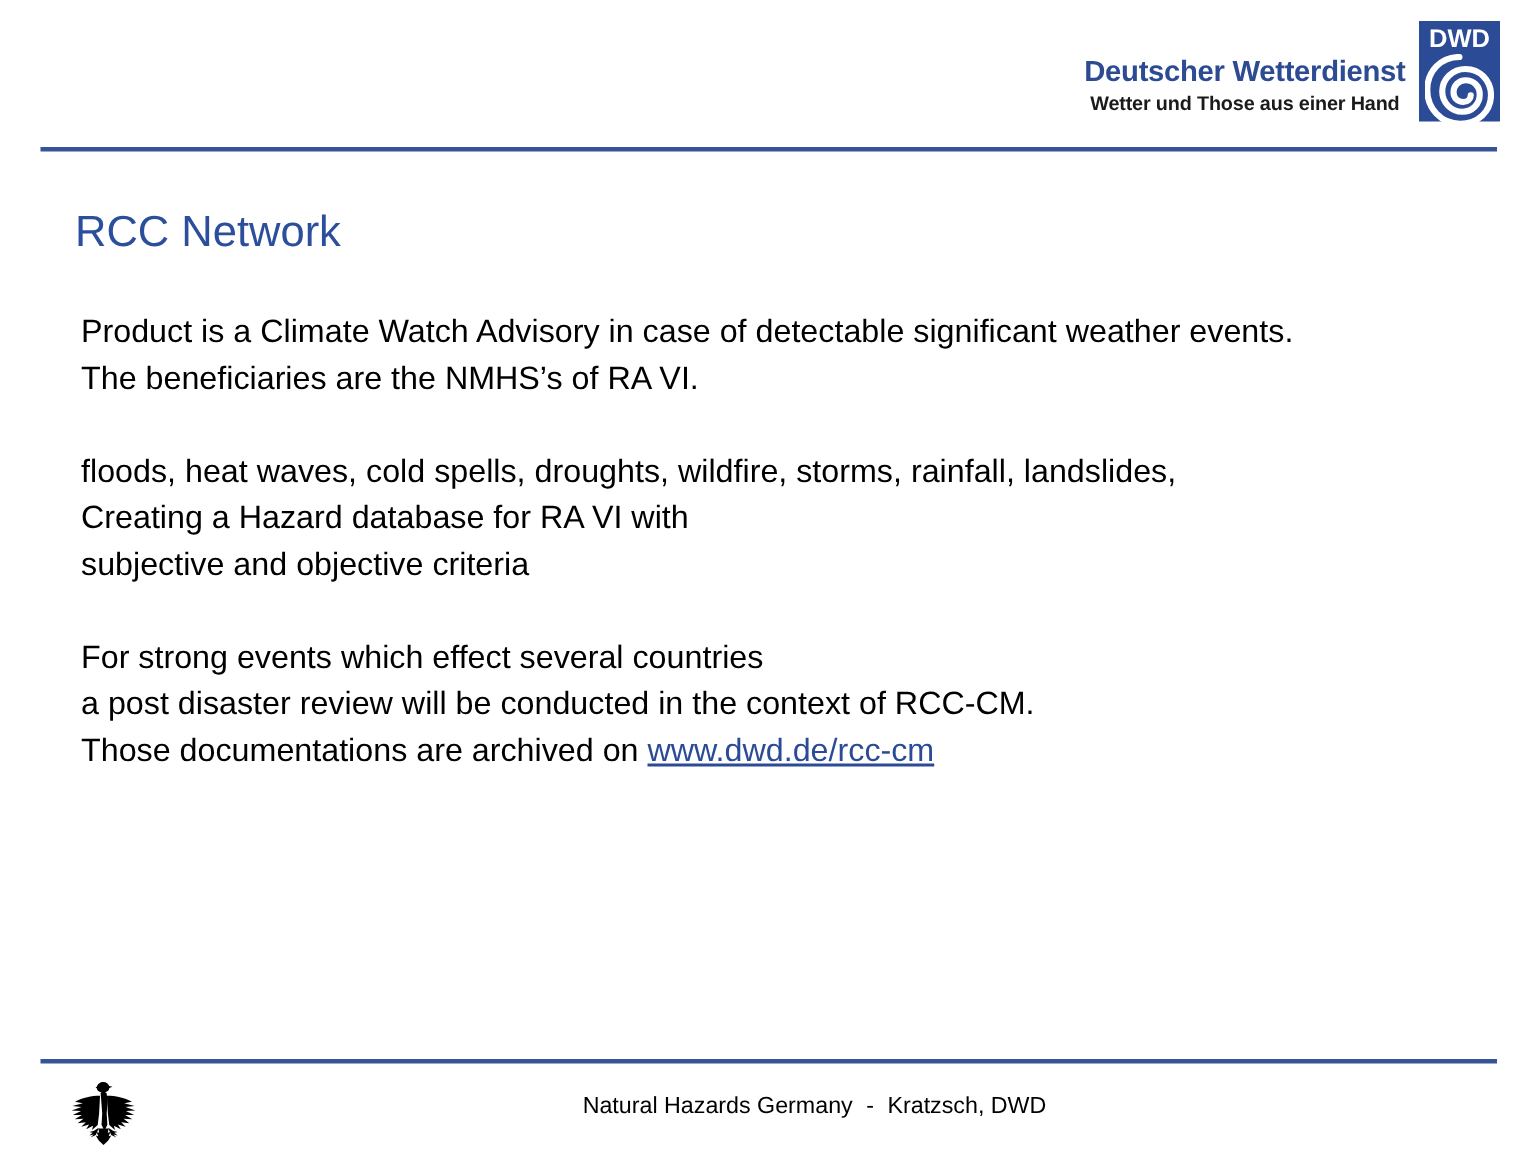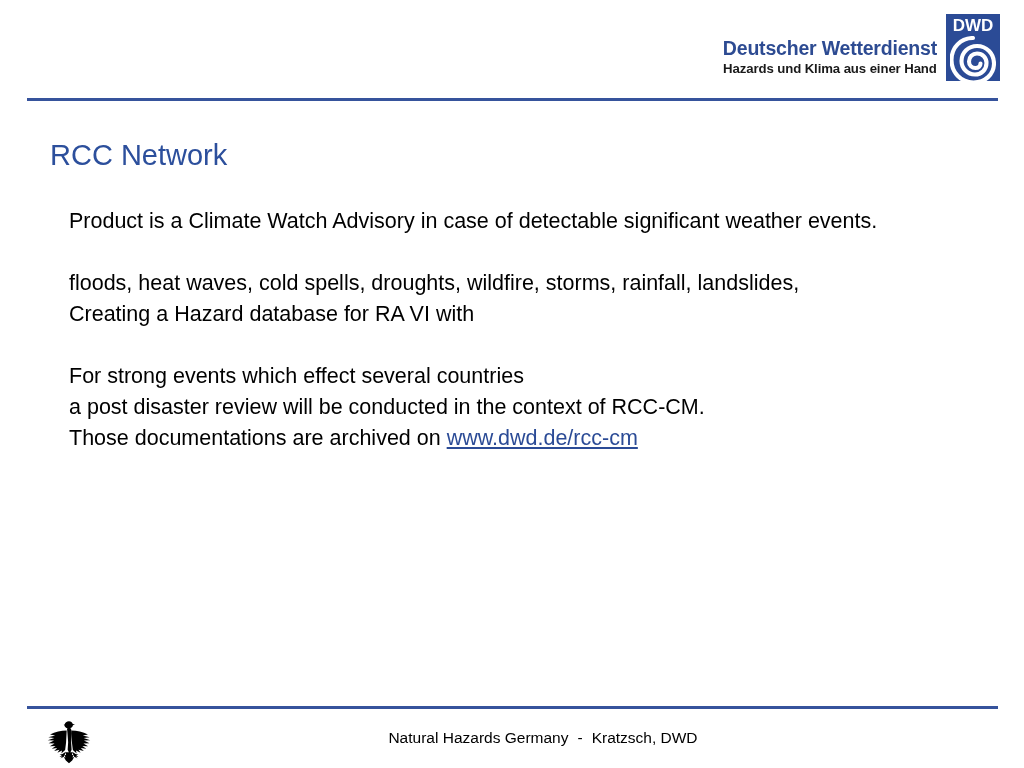--- a/index.html
+++ b/index.html
@@ -101,21 +101,21 @@
   
   .body-area {
     position: absolute;
     left: 53px;
     top: 206px;
     width: 960px;
     font-size: 21.5px;
     color: #000000;
     line-height: 31px;
   }
-  .para { margin: 0 0 31px 16px; }
+  .para { margin: 0 0 31px 1px; }
   .para:last-child { margin-bottom: 0; }
   .line { white-space: nowrap; }
   .weblink {
     color: #2b4b96;
     text-decoration: underline;
     text-align: center;
   }
 
   
   .footer-eagle {
@@ -139,21 +139,21 @@
   .footer-sep { padding: 0 9px; }
 </style>
 </head>
 <body>
 
 <div class="slide">
 
   <div class="header-logo">
     <div class="logo-text">
       <div class="logo-title">Deutscher Wetterdienst</div>
-      <div class="logo-sub">Hazards und Klima aus einer Hand</div>
+      <div class="logo-sub">Wetter und Those aus einer Hand</div>
     </div>
     <div class="logo-mark">
       <div class="dwd-letters">DWD</div>
       <svg width="46" height="50" viewBox="0 0 46 50">
         <path d="M23 2
                  C 10.5 2 1.5 11.5 1.5 24
                  C 1.5 36 10.5 46.5 23.5 46.5
                  C 35 46.5 44 38.5 44 27.5
                  C 44 17.5 36.5 10 27 10
                  C 18.5 10 11.5 16.5 11.5 25
@@ -168,25 +168,27 @@
   </div>
 
   <div class="rule rule-top"></div>
 
   <div class="slide-title">RCC Network</div>
 
   <div class="body-area">
 
     <div class="para">
       <div class="line">Product is a Climate Watch Advisory in case of detectable significant weather events.</div>
+      <div class="line">The beneficiaries are the NMHS’s of RA VI.</div>
     </div>
 
     <div class="para">
       <div class="line">floods, heat waves, cold spells, droughts, wildfire, storms, rainfall, landslides,</div>
       <div class="line">Creating a Hazard database for RA VI with</div>
+      <div class="line">subjective and objective criteria</div>
     </div>
 
     <div class="para">
       <div class="line">For strong events which effect several countries</div>
       <div class="line">a post disaster review will be conducted in the context of RCC-CM.</div>
       <div class="line"><span>Those documentations are archived on </span><a class="weblink" href="#">www.dwd.de/rcc-cm</a></div>
     </div>
 
   </div>
 

